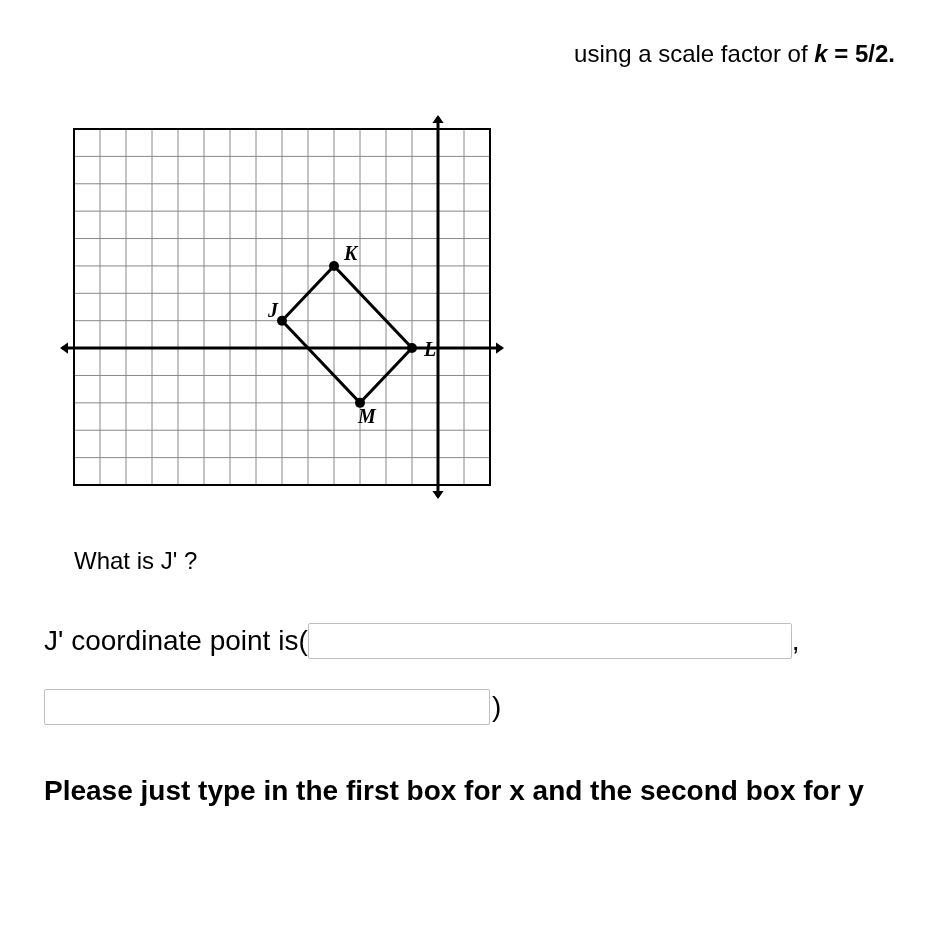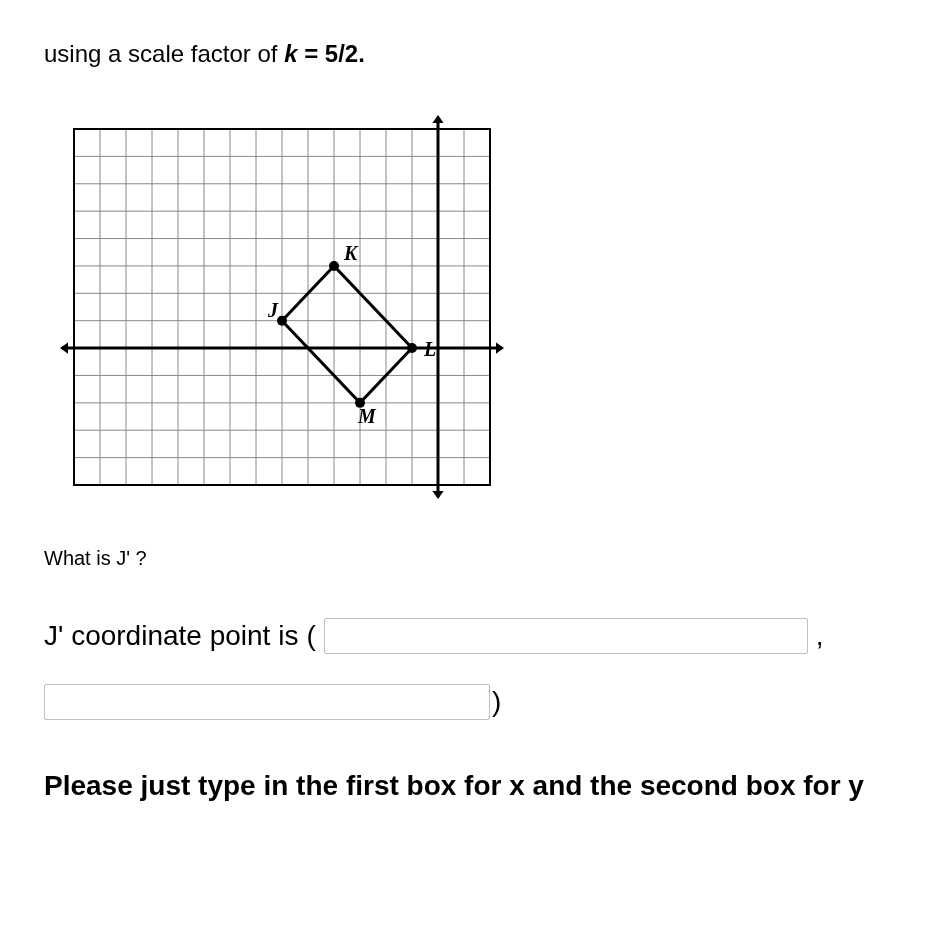--- a/index.html
+++ b/index.html
@@ -8,35 +8,37 @@
     padding: 40px 44px;
     font-family: Arial, Helvetica, sans-serif;
     background: #fff;
     color: #000;
     width: 939px;
   }
   .instruction {
     font-size: 24px;
     line-height: 1.2;
     margin-bottom: 38px;
+    text-align: right;
   }
   .instruction .k { font-style: italic; font-weight: bold; }
   .instruction .rest { font-weight: bold; }
   .graph-outer {
     margin-left: 8px;
     margin-bottom: 36px;
   }
   .question {
-    font-size: 20px;
+    font-size: 24px;
     margin-bottom: 48px;
+    margin-left: 30px;
   }
   .answer-row-1 {
     display: flex;
     align-items: center;
-    gap: 8px;
+    gap: 0;
     font-size: 28px;
     margin-bottom: 30px;
     flex-wrap: nowrap;
   }
   .answer-row-2 {
     display: flex;
     align-items: center;
     gap: 2px;
     font-size: 28px;
     margin-bottom: 48px;

